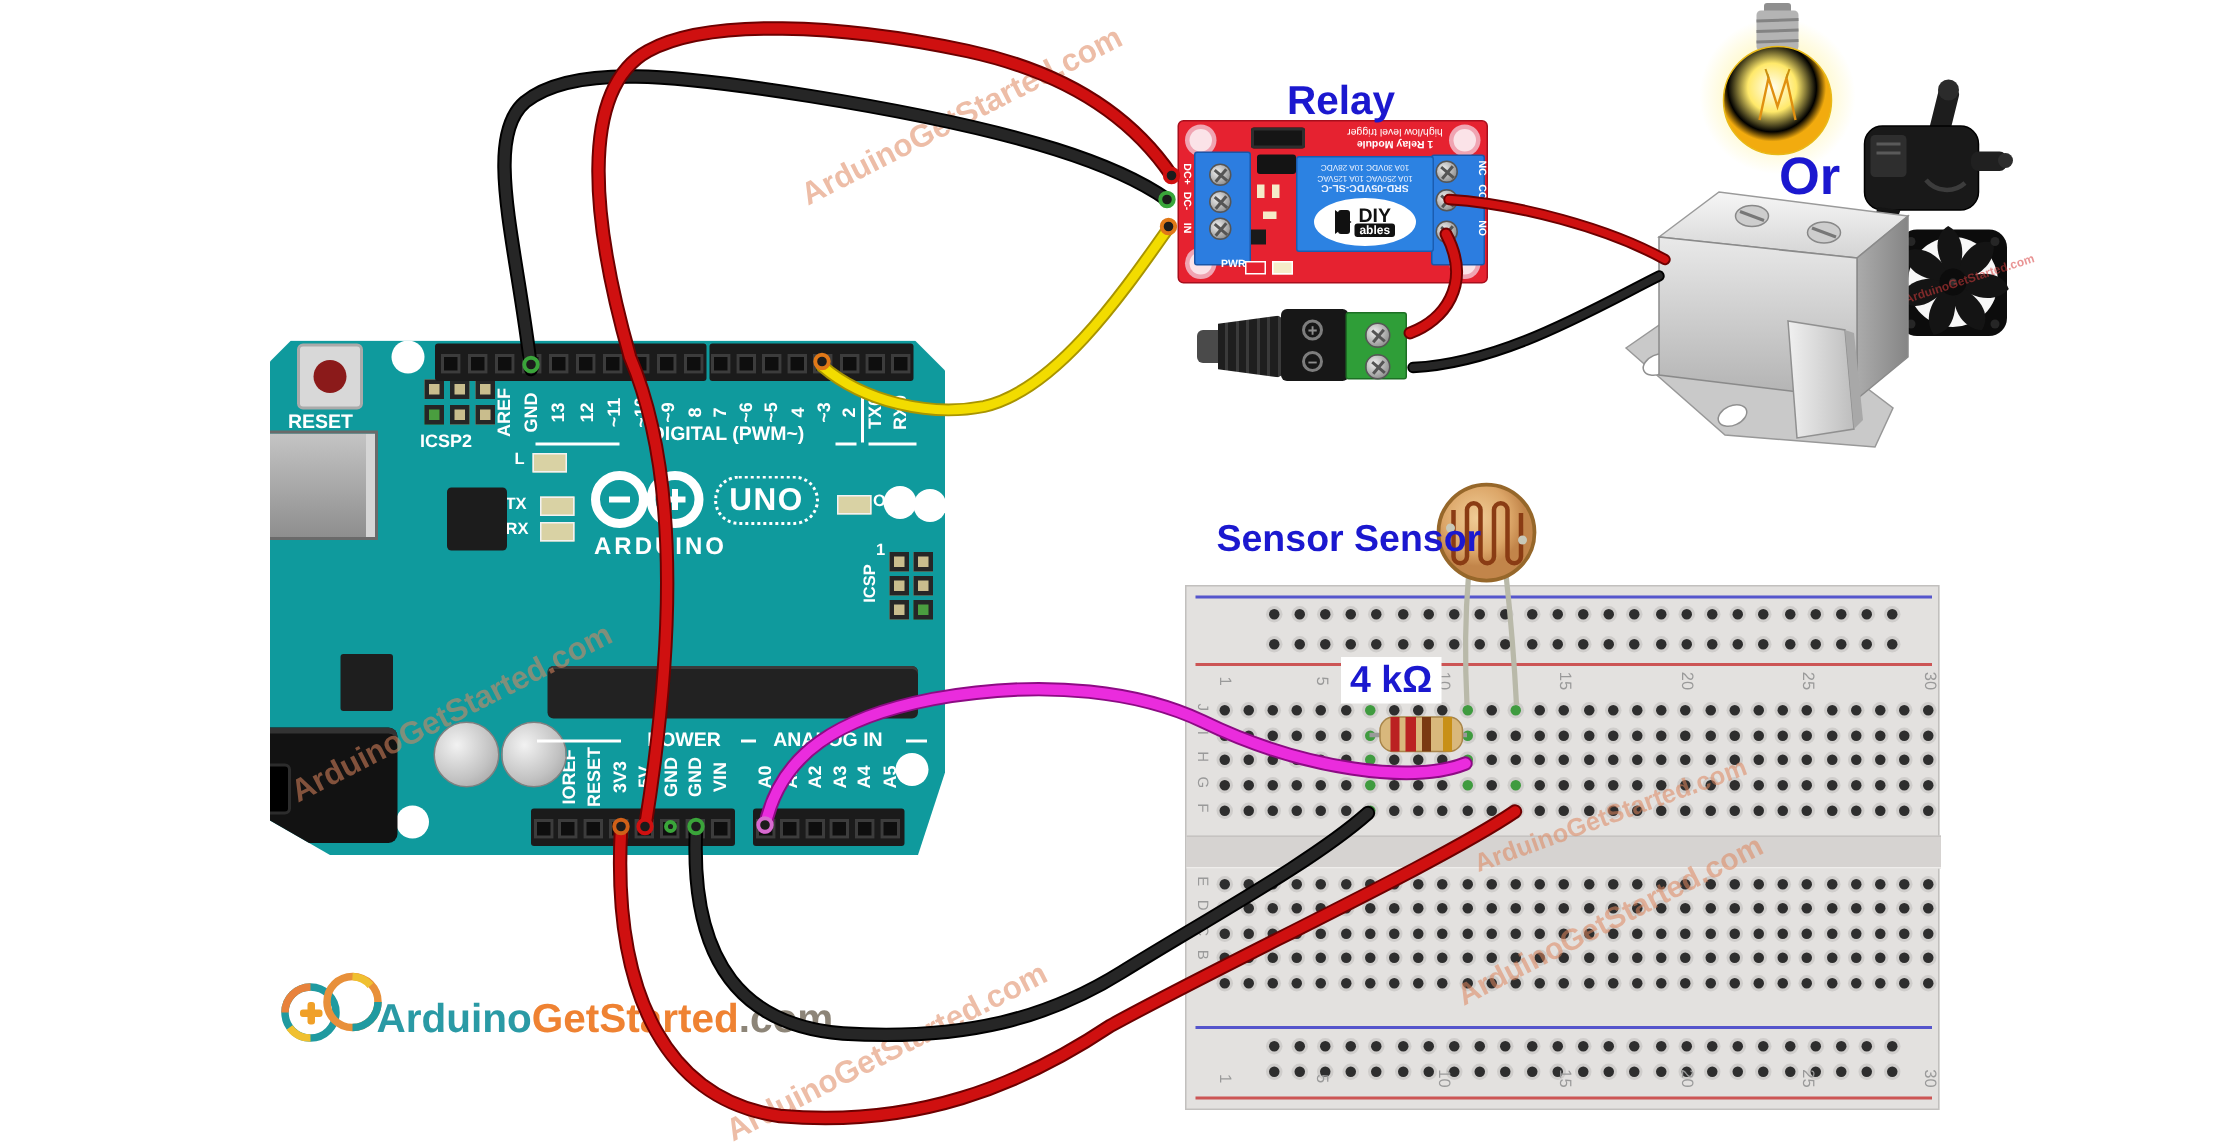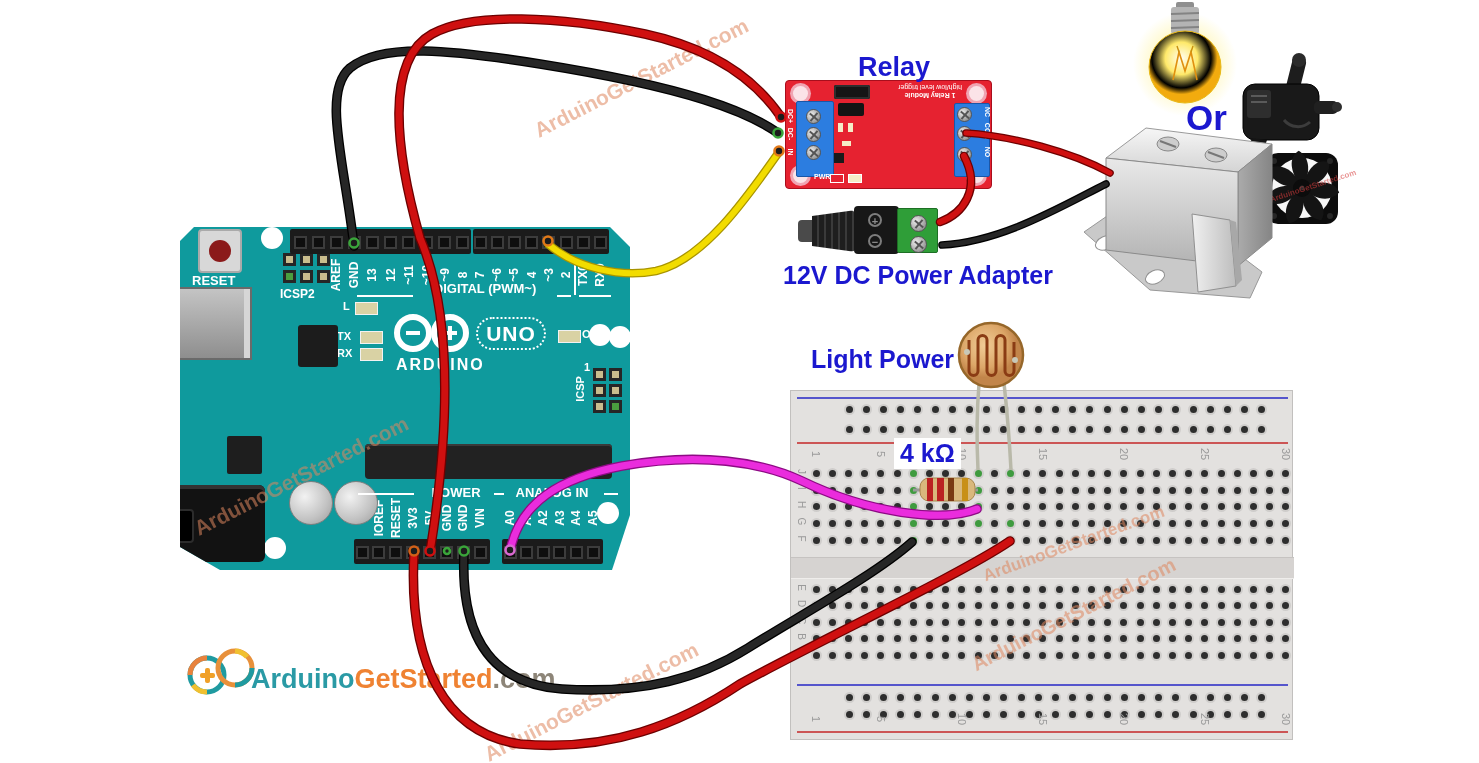--- a/index.html
+++ b/index.html
@@ -245,20 +245,35 @@
     <div class="rlabel" style="left:-8px;top:67px;">IN</div>
 
     <div class="term-block" style="left:168px;top:22px;width:34px;height:72px;"></div>
     <div class="screw" style="left:171px;top:26px;"></div>
     <div class="screw" style="left:171px;top:45px;"></div>
     <div class="screw" style="left:171px;top:66px;"></div>
     <div class="rlabel" style="left:189px;top:27px;">NC</div>
     <div class="rlabel" style="left:189px;top:46px;">COM</div>
     <div class="rlabel" style="left:189px;top:67px;">NO</div>
 
+    <div id="relay-cube">
+      <div id="relay-cube-text">
+        <div class="l1">SRD-05VDC-SL-C</div>
+        <div class="l2">10A 250VAC  10A 125VAC</div>
+        <div class="l2">10A 30VDC  10A 28VDC</div>
+      </div>
+      <div id="diy-oval">
+        <div id="diy-glyph"></div>
+        <div id="diy-glyph2"></div>
+        <div id="diy-text">
+          <span id="diy-top">DIY</span>
+          <span id="diy-bottom">ables</span>
+        </div>
+      </div>
+    </div>
 
     <span style="position:absolute;left:28px;top:92px;font-size:7px;font-weight:bold;color:#fff;">PWR</span>
     <div style="position:absolute;left:44px;top:93px;width:12px;height:7px;border:1px solid #fff;background:#e62230;"></div>
     <div style="position:absolute;left:62px;top:93px;width:12px;height:7px;border:1px solid #fff;background:#f5ecc8;"></div>
     <div style="position:absolute;left:52px;top:42px;width:5px;height:9px;background:#f5ecc8;"></div>
     <div style="position:absolute;left:62px;top:42px;width:5px;height:9px;background:#f5ecc8;"></div>
     <div style="position:absolute;left:56px;top:60px;width:9px;height:5px;background:#f5ecc8;"></div>
     <div style="position:absolute;left:48px;top:72px;width:10px;height:10px;background:#1a1a1a;"></div>
   </div>
 
@@ -849,22 +864,21 @@
         <circle cx="464" cy="551" r="4.5" fill="#1c1c1c" stroke="#3aa53a" stroke-width="2.6"></circle>
         <circle cx="447" cy="551" r="3" fill="#1c1c1c" stroke="#3aa53a" stroke-width="2.6"></circle>
         <circle cx="510" cy="550" r="4.5" fill="#1c1c1c" stroke="#d86ad0" stroke-width="2.6"></circle>
         <circle cx="778" cy="133" r="4.5" fill="#1c1c1c" stroke="#3aa53a" stroke-width="2.6"></circle>
         <circle cx="781" cy="117" r="4.5" fill="#1c1c1c" stroke="#cf1010" stroke-width="2.6"></circle>
         <circle cx="779" cy="151" r="4.5" fill="#1c1c1c" stroke="#e07818" stroke-width="2.6"></circle>
       </g>
   </svg>
 
   <div class="blue-label" style="left:858px;top:52px;font-size:27px;">Relay</div>
-  <div class="blue-label" style="left:783px;top:261px;font-size:25px;">12V DC Power Adapter</div>
-  <div class="blue-label" style="left:811px;top:345px;font-size:25px;">Light Power</div>
+  <div class="blue-label" style="left:811px;top:345px;font-size:25px;">Sensor Sensor</div>
   <div class="blue-label" style="left:894px;top:438px;font-size:25px;background:#fff;padding:1px 6px;z-index:60;">4 kΩ</div>
   <div class="blue-label" style="left:1186px;top:98px;font-size:35px;">Or</div>
 
   <div class="wm" style="left:523px;top:66px;">ArduinoGetStarted.com</div>
   <div class="wm" style="left:183px;top:464px;">ArduinoGetStarted.com</div>
   <div class="wm" style="left:961px;top:603px;font-size:20px;">ArduinoGetStarted.com</div>
   <div class="wm" style="left:978px;top:534px;font-size:17px;transform:rotate(-20deg);">ArduinoGetStarted.com</div>
   <div class="wm" style="left:473px;top:690px;">ArduinoGetStarted.com</div>
 
   <div id="logo">

